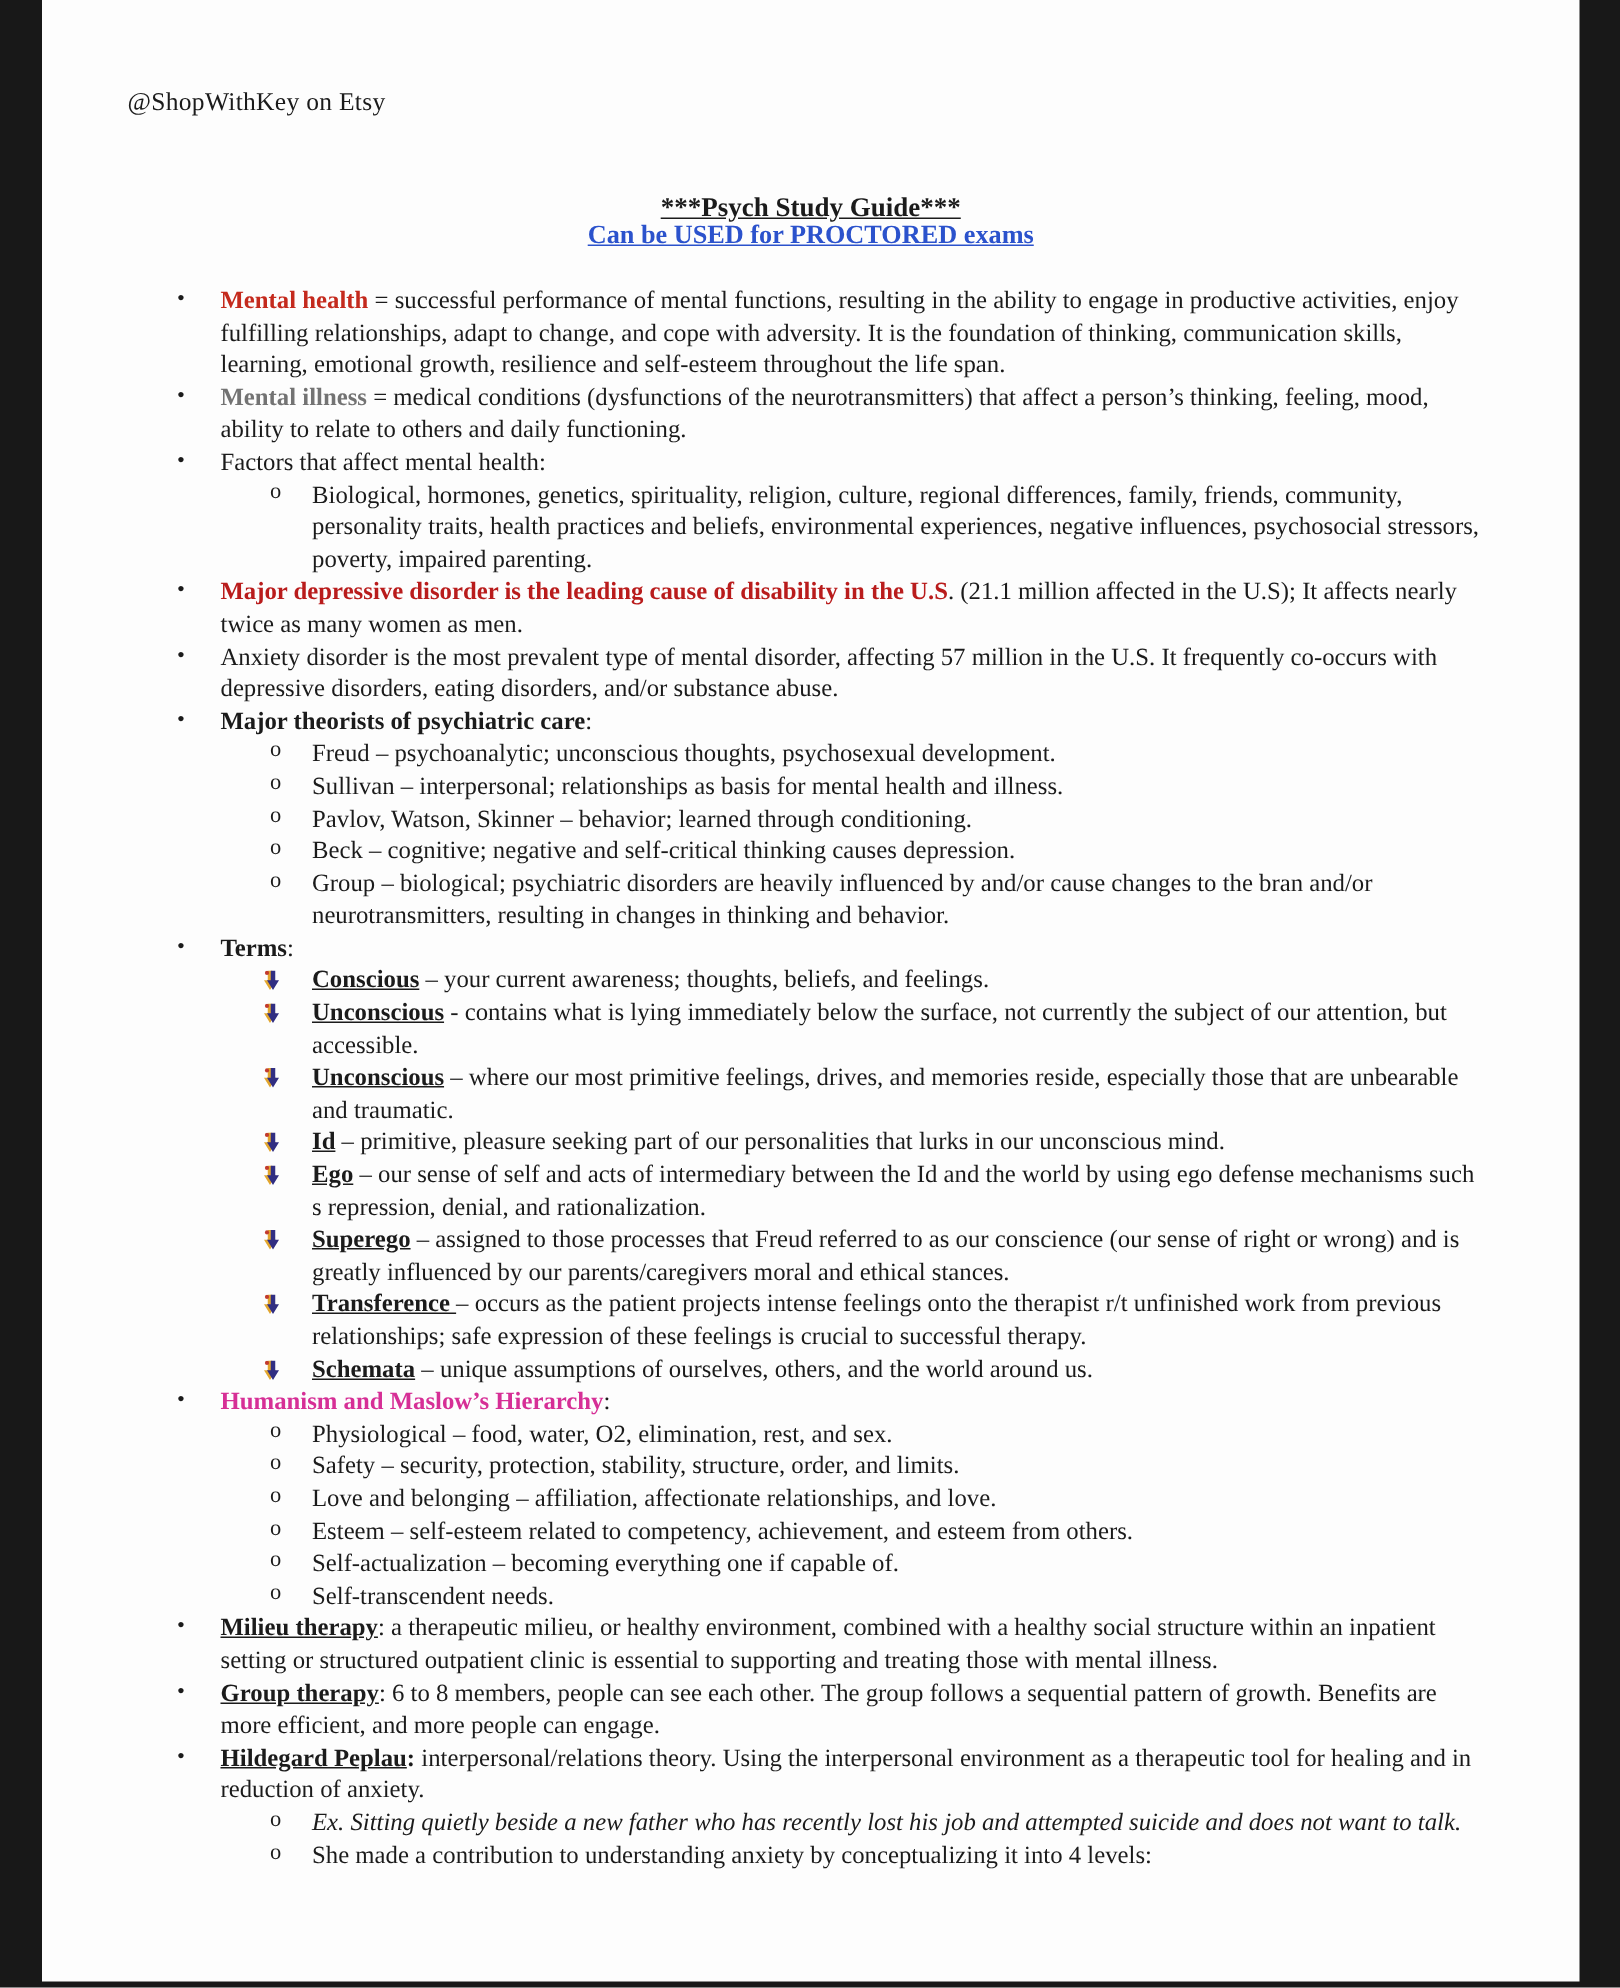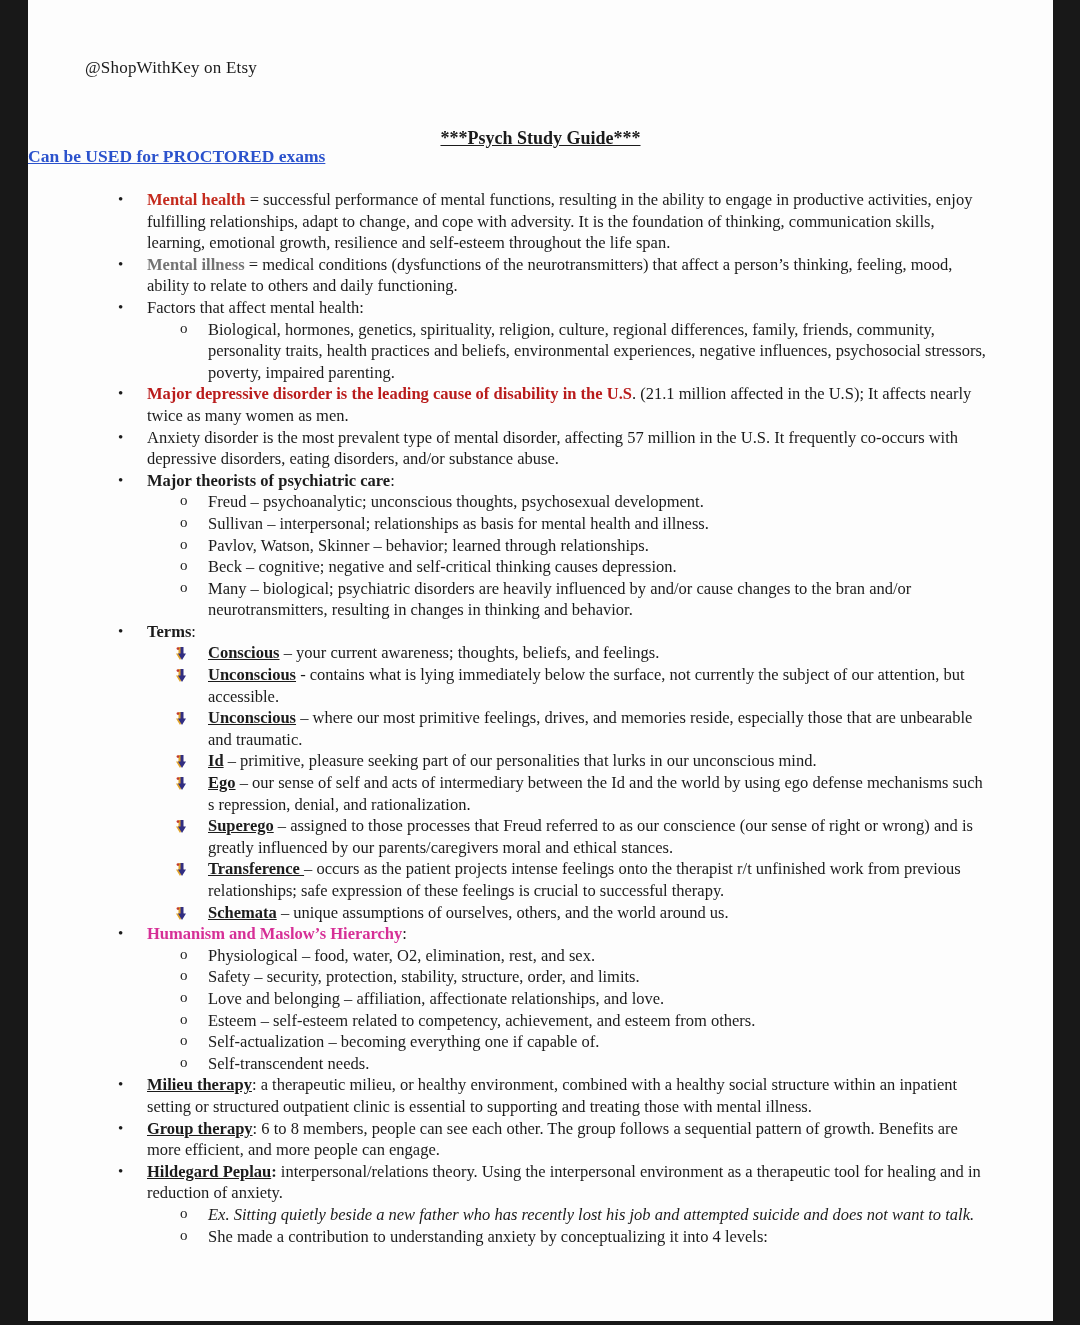--- a/index.html
+++ b/index.html
@@ -22,20 +22,21 @@
   }
   .title{
     position:absolute;left:0;right:0;top:103px;
     text-align:center;
     font-size:18px;font-weight:bold;
     text-decoration:underline;
     margin-top:25px;
   }
   .subtitle{
     position:absolute;left:0;right:0;top:146px;
+    text-align:center;
     font-size:17.5px;font-weight:bold;
     text-decoration:underline;
     cursor:pointer;
   }
   .doc-list{
     position:absolute;left:0;top:189px;
     width:1025px;
     font-size:16.5px;line-height:21.6px;
   }
   .li{position:relative;padding-right:66px;}
@@ -59,23 +60,23 @@
   <div class="doc-list" style="color: rgb(27, 27, 27);">
       <div class="li bullet"><span class="marker">•</span><span class="txt"><span class="run b" style="color: rgb(196, 42, 29);">Mental health</span><span class="run"> = successful performance of mental functions, resulting in the ability to engage in productive activities, enjoy fulfilling relationships, adapt to change, and cope with adversity. It is the foundation of thinking, communication skills, learning, emotional growth, resilience and self-esteem throughout the life span.</span></span></div>
       <div class="li bullet"><span class="marker">•</span><span class="txt"><span class="run b" style="color: #737373;">Mental illness</span><span class="run"> = medical conditions (dysfunctions of the neurotransmitters) that affect a person’s thinking, feeling, mood, ability to relate to others and daily functioning.</span></span></div>
       <div class="li bullet"><span class="marker">•</span><span class="txt"><span class="run">Factors that affect mental health:</span></span></div>
       <div class="li circle"><span class="marker">o</span><span class="txt"><span class="run">Biological, hormones, genetics, spirituality, religion, culture, regional differences, family, friends, community, personality traits, health practices and beliefs, environmental experiences, negative influences, psychosocial stressors, poverty, impaired parenting.</span></span></div>
       <div class="li bullet"><span class="marker">•</span><span class="txt"><span class="run b" style="color: #b91c1c;">Major depressive disorder is the leading cause of disability in the U.S</span><span class="run">. (21.1 million affected in the U.S); It affects nearly twice as many women as men.</span></span></div>
       <div class="li bullet"><span class="marker">•</span><span class="txt"><span class="run">Anxiety disorder is the most prevalent type of mental disorder, affecting 57 million in the U.S. It frequently co-occurs with depressive disorders, eating disorders, and/or substance abuse.</span></span></div>
       <div class="li bullet"><span class="marker">•</span><span class="txt"><span class="run b">Major theorists of psychiatric care</span><span class="run">:</span></span></div>
       <div class="li circle"><span class="marker">o</span><span class="txt"><span class="run">Freud – psychoanalytic; unconscious thoughts, psychosexual development.</span></span></div>
       <div class="li circle"><span class="marker">o</span><span class="txt"><span class="run">Sullivan – interpersonal; relationships as basis for mental health and illness.</span></span></div>
-      <div class="li circle"><span class="marker">o</span><span class="txt"><span class="run">Pavlov, Watson, Skinner – behavior; learned through relationships.</span></span></div>
+      <div class="li circle"><span class="marker">o</span><span class="txt"><span class="run">Pavlov, Watson, Skinner – behavior; learned through conditioning.</span></span></div>
       <div class="li circle"><span class="marker">o</span><span class="txt"><span class="run">Beck – cognitive; negative and self-critical thinking causes depression.</span></span></div>
-      <div class="li circle"><span class="marker">o</span><span class="txt"><span class="run">Many – biological; psychiatric disorders are heavily influenced by and/or cause changes to the bran and/or neurotransmitters, resulting in changes in thinking and behavior.</span></span></div>
+      <div class="li circle"><span class="marker">o</span><span class="txt"><span class="run">Group – biological; psychiatric disorders are heavily influenced by and/or cause changes to the bran and/or neurotransmitters, resulting in changes in thinking and behavior.</span></span></div>
       <div class="li bullet"><span class="marker">•</span><span class="txt"><span class="run b">Terms</span><span class="run">:</span></span></div>
       <div class="li arrow"><span class="marker"><svg width="13" height="14" viewBox="0 0 13 14">
             <path d="M2.5 0h3v6.5H8L4 13 0 6.5h2.5z" fill="#e2a62e"></path>
             <path d="M4.5 0h3v6.5H10L6 13 2 6.5h2.5z" fill="#312e82"></path>
             <circle cx="2" cy="1.6" r="1.4" fill="#c23b2e"></circle>
           </svg></span><span class="txt"><span class="run b u">Conscious</span><span class="run"> – your current awareness; thoughts, beliefs, and feelings.</span></span></div>
       <div class="li arrow"><span class="marker"><svg width="13" height="14" viewBox="0 0 13 14">
             <path d="M2.5 0h3v6.5H8L4 13 0 6.5h2.5z" fill="#e2a62e"></path>
             <path d="M4.5 0h3v6.5H10L6 13 2 6.5h2.5z" fill="#312e82"></path>
             <circle cx="2" cy="1.6" r="1.4" fill="#c23b2e"></circle>

